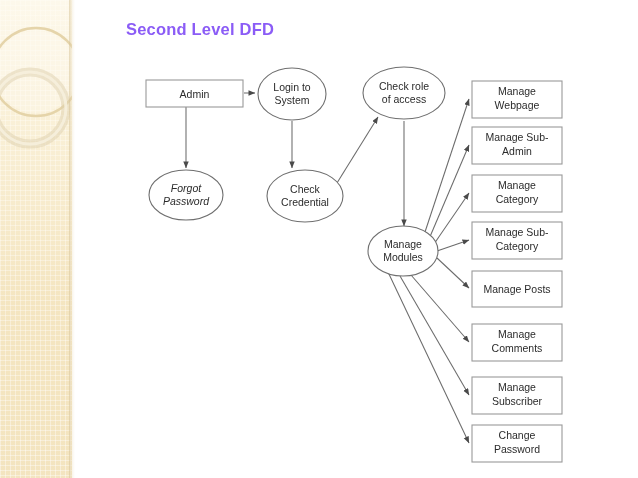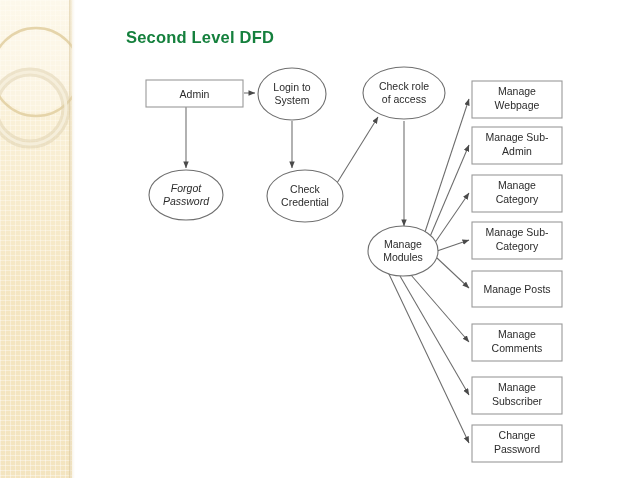--- a/index.html
+++ b/index.html
@@ -58,24 +58,24 @@
   #band-rings {
     position: absolute;
     left: 0;
     top: 0;
     pointer-events: none;
   }
   
   #title {
     position: absolute;
     left: 126px;
-    top: 28px;
+    top: 20px;
     font-size: 16.5px;
     font-weight: bold;
-    color: #15803d;
+    color: #8b5cf6;
     letter-spacing: 0.2px;
     white-space: nowrap;
   }
   
   #diagram {
     position: absolute;
     left: 0;
     top: 0;
   }
   .node-text {

